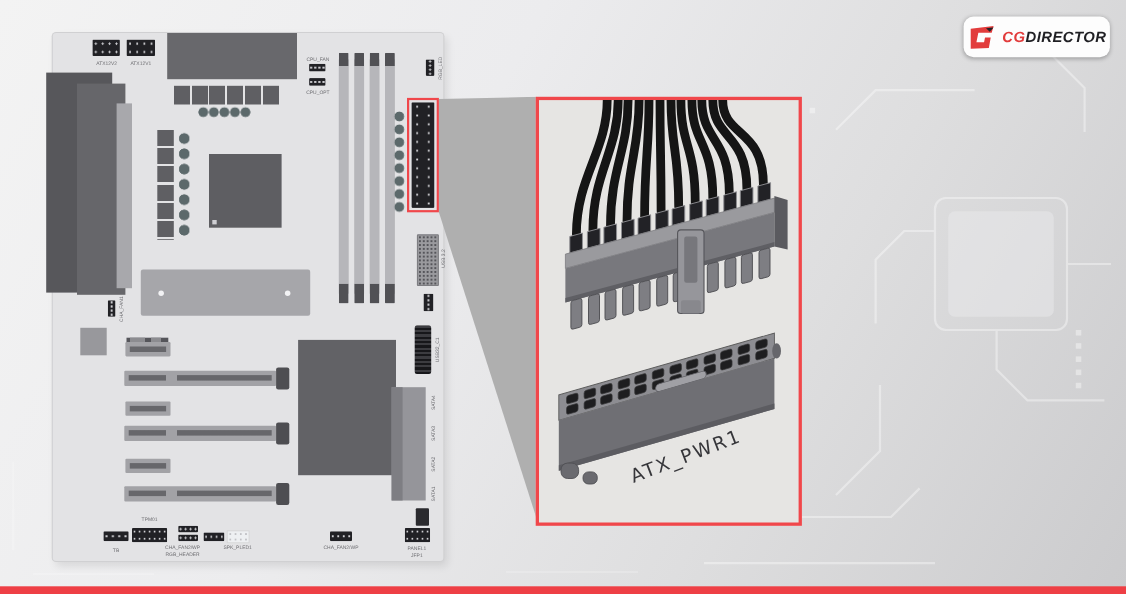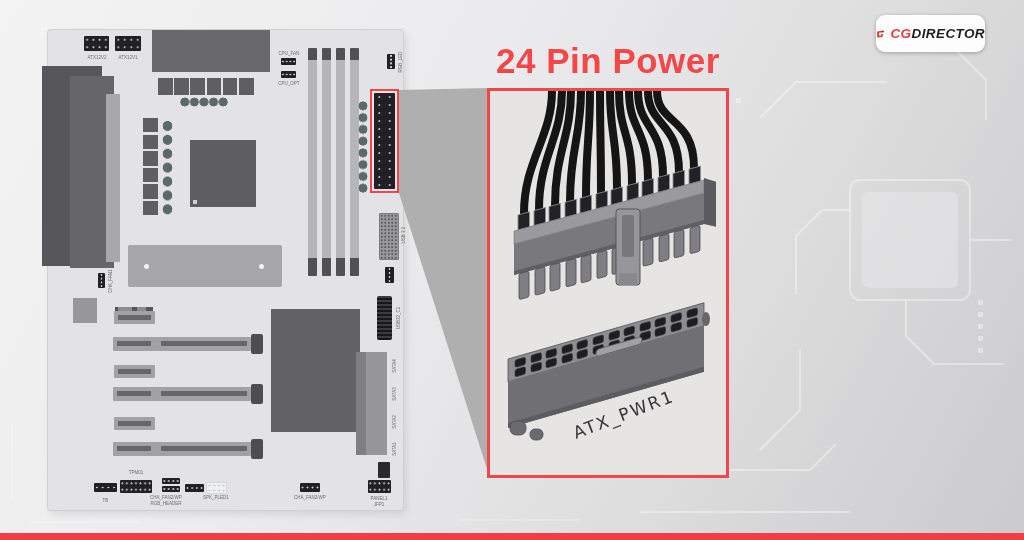--- a/index.html
+++ b/index.html
@@ -25,21 +25,21 @@
         border-top:12px solid #515155;border-bottom:18px solid #515155;border-radius:1px;}
   
   .wedge{position:absolute;left:399px;top:88px;width:89px;height:390px;z-index:1;}
   .callout{position:absolute;left:487px;top:88px;width:242px;height:390px;box-sizing:border-box;
            border:3px solid #f0474b;background:#e6e5e3;z-index:2;}
   .hlbox{position:absolute;left:322px;top:59px;width:29px;height:104px;box-sizing:border-box;
          border:2px solid #f0474b;}
   .title{position:absolute;left:470px;top:42px;width:276px;text-align:center;z-index:2;
          font-size:35px;line-height:38px;font-weight:bold;color:#f4474a;letter-spacing:.5px;}
   
-  .logo{position:absolute;left:876px;top:15px;width:109px;height:37px;background:#fdfdfd;border-radius:9px;
+  .logo{position:absolute;left:876px;top:15px;width:133px;height:37px;background:#fdfdfd;border-radius:9px;
         box-shadow:0 1px 4px rgba(0,0,0,.28);display:flex;align-items:center;justify-content:center;gap:6px;z-index:3;}
   .logo-text{font-size:13.5px;font-weight:bold;font-style:italic;letter-spacing:.4px;color:#1f1f23;}
   .logo-text .cg{color:#e23c3c;}
   .site{position:absolute;right:32px;top:512px;font-size:15px;font-weight:bold;color:#ef4449;
         letter-spacing:.8px;z-index:3;}
   .redbar{position:absolute;left:0;right:0;bottom:0;height:7px;background:#ee3f45;z-index:4;}
   .bgdecor{position:absolute;left:0;top:0;z-index:0;}
 </style>
 </head>
 <body>
@@ -209,21 +209,20 @@
 
     <div class="b pins" style="left:320px;top:450px;width:23px;height:13px;background-size:4.6px 6.5px;"></div>
     <span class="lbl" style="left:308px;top:466px;width:46px;">PANEL1</span>
     <span class="lbl" style="left:308px;top:472px;width:46px;">JFP1</span>
   </div>
 
   <svg class="wedge" width="89" height="390" viewBox="0 0 89 390">
     <polygon points="0,2 89,0 89,384 0,105" fill="#afafaf"></polygon>
   </svg>
 
-  <div class="title">24 Pin Power</div>
 
   <div class="callout">
     <svg width="236" height="384" viewBox="0 0 236 384">
 
       <g stroke="#151515" stroke-width="8" fill="none" stroke-linecap="round">
         <path d="M62,0 C62,46 34,70 34,122"></path>
         <path d="M72,0 C72,46 49,66 49,118"></path>
         <path d="M81,0 C81,46 65,62 65,114"></path>
         <path d="M91,0 C91,46 80,58 80,110"></path>
         <path d="M100,0 C100,46 96,54 96,106"></path>

